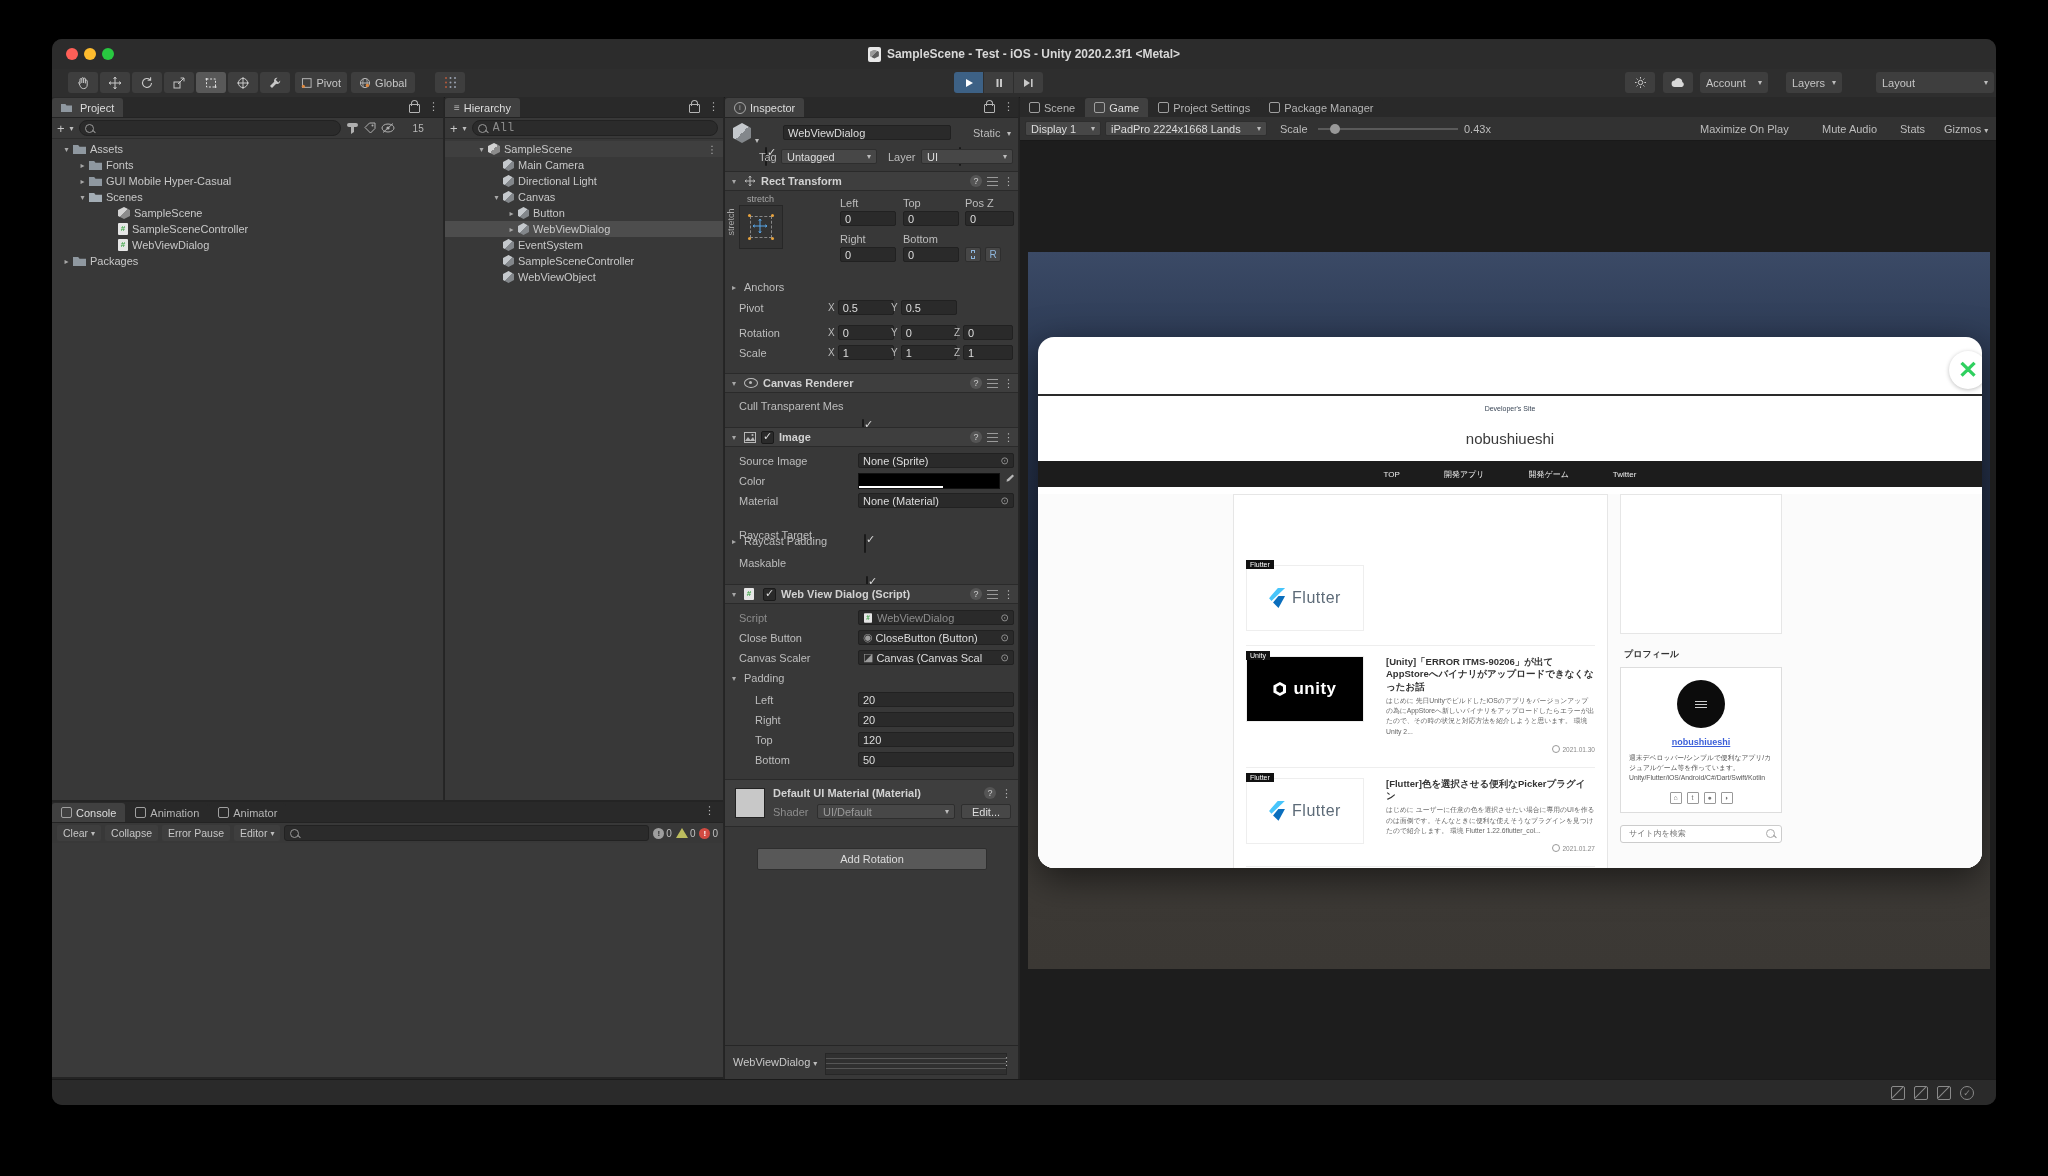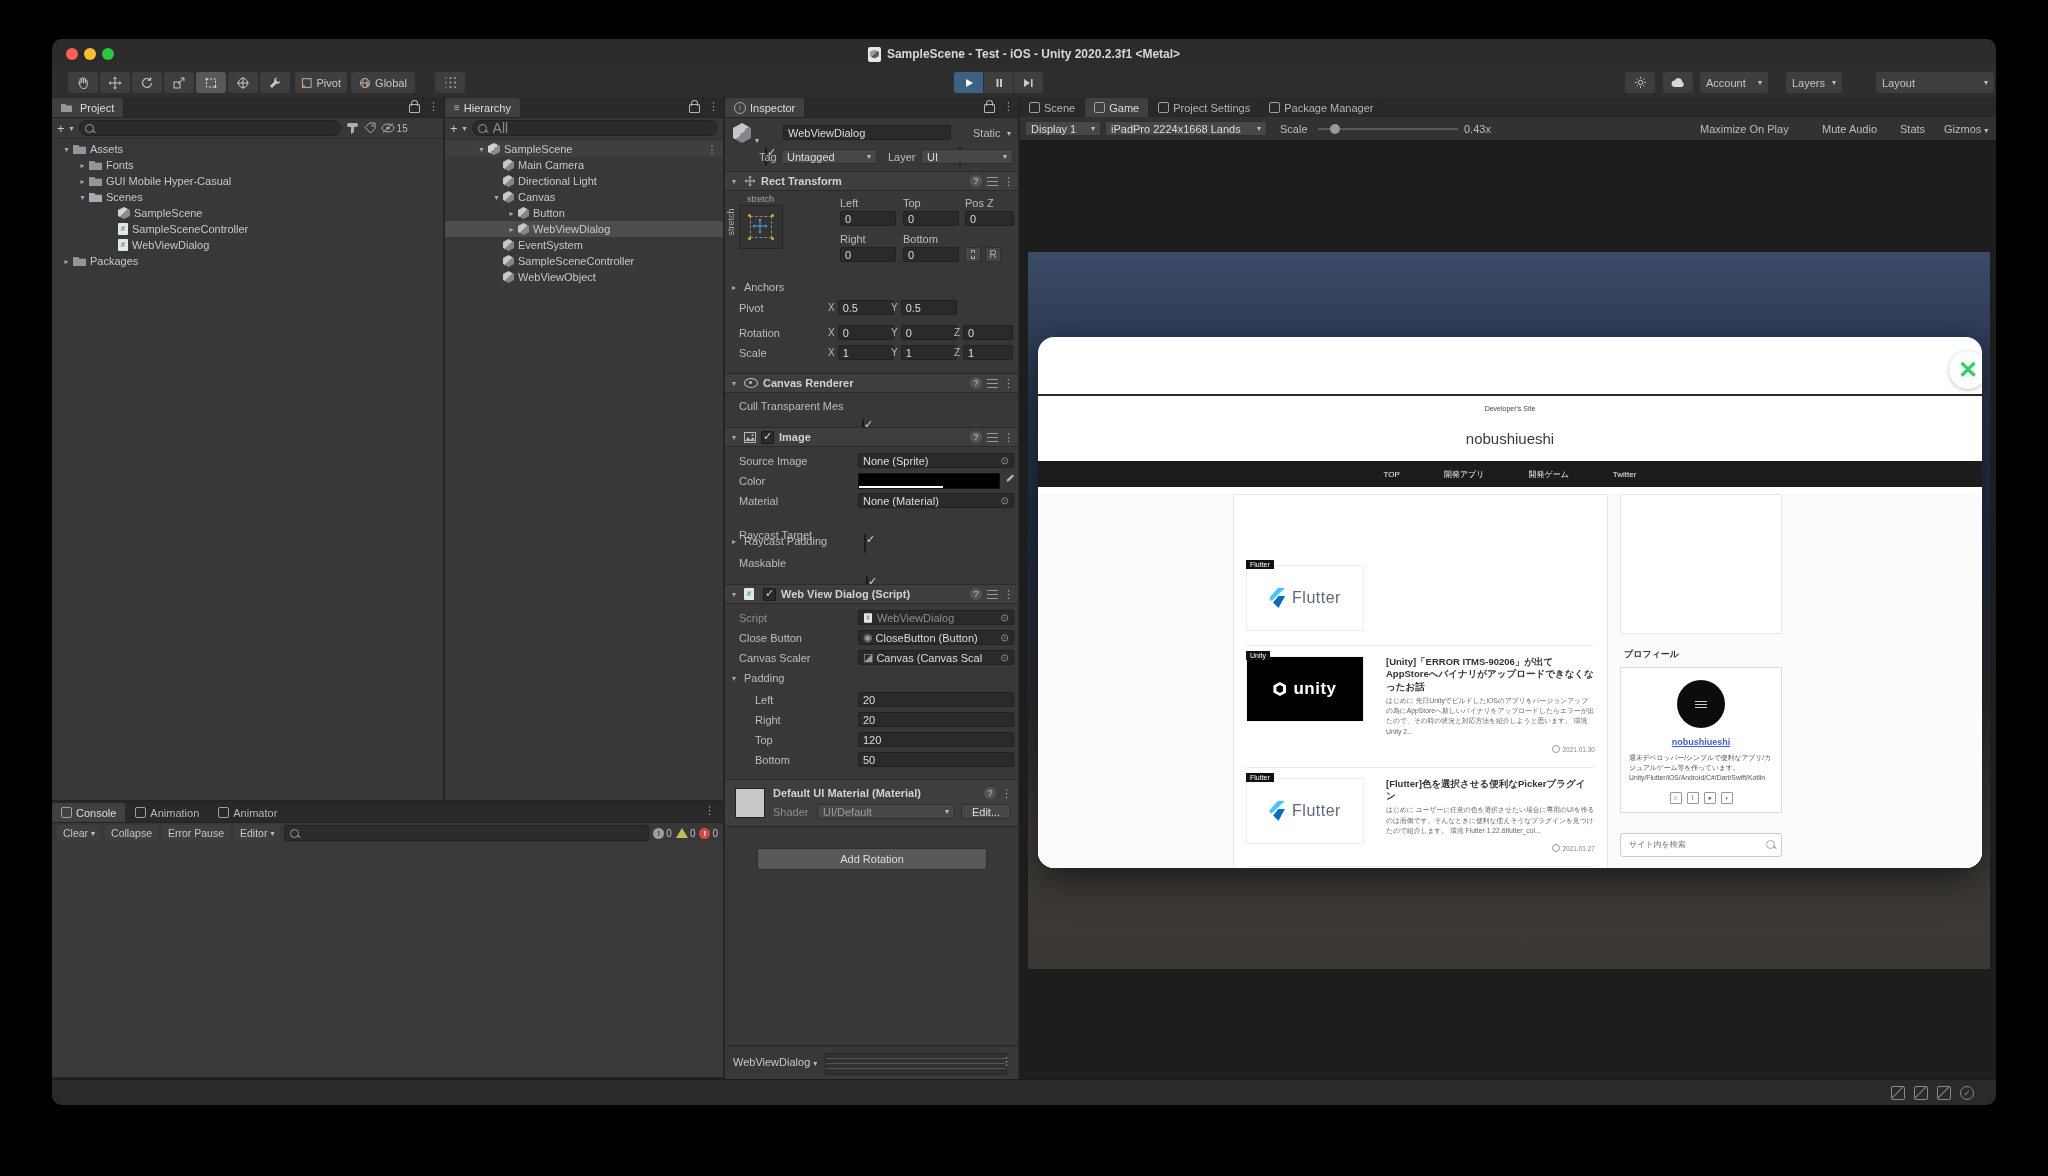--- a/index.html
+++ b/index.html
@@ -28,21 +28,21 @@
   .tabstrip{height:20px;background:#292929;display:flex;align-items:flex-end;gap:1px;padding-left:0;border-bottom:1px solid #232323;position:relative}
   .tab{height:19px;display:flex;align-items:center;gap:4px;padding:0 9px;font-size:11px;color:#b5b5b5;background:#292929;border-radius:3px 3px 0 0}
   .tab.active{background:#404040;color:#ddd}
   .strip-icons{position:absolute;right:4px;top:3px;display:flex;gap:8px;align-items:center}
   .kebab{color:#b5b5b5;font-size:11px;line-height:1}
   .lock{width:9px;height:7px;border:1px solid #b5b5b5;border-radius:1px;position:relative;margin-top:4px}
   .lock::before{content:"";position:absolute;left:1px;top:-5px;width:5px;height:5px;border:1px solid #b5b5b5;border-bottom:none;border-radius:4px 4px 0 0}
   .ptoolbar{height:20px;display:flex;align-items:center;padding:0 5px;gap:5px;border-bottom:1px solid #2d2d2d;position:relative}
   .plus{color:#c8c8c8;font-size:13px;line-height:1}
   .search{flex:1;height:14px;background:#2b2b2b;border:1px solid #222;border-radius:8px;display:flex;align-items:center;padding:0 5px;gap:4px;min-width:0}
-  .search input{background:transparent;border:0;outline:0;color:#ccc;font-size:14px;width:100%;min-width:0;font-family:Liberation Sans, sans-serif}
+  .search input{background:transparent;border:0;outline:0;color:#ccc;font-size:12px;width:100%;min-width:0;font-family:Liberation Mono, monospace}
   .mag{width:7px;height:7px;border:1px solid #999;border-radius:50%;position:relative;flex:none}
   .mag::after{content:"";position:absolute;left:6px;top:6px;width:4px;height:1px;background:#999;transform:rotate(45deg)}
   
   .tree{padding-top:2px}
   .trow{height:16px;display:flex;align-items:center;font-size:11px;color:#c8c8c8;white-space:nowrap;position:relative}
   .trow.shead{background:#3f3f3f}
   .trow.sel{background:#4d4d4d}
   .ind{flex:none;display:inline-block}
   .arr{width:13px;flex:none;text-align:center;font-size:8px;color:#a8a8a8}
   .ico{flex:none;margin-right:4px;display:inline-block}
@@ -251,21 +251,21 @@
         <span class="mag"></span>
         <input style="">
       </div>
       <svg width="13" height="12" viewBox="0 0 13 12">
           <path d="M3 1h7a2 2 0 1 1 0 4H8v5L5 12V5H3a2 2 0 1 1 0-4z" fill="#b0b0b0"></path>
         </svg>
       <svg width="12" height="12" viewBox="0 0 12 12">
           <path d="M1 5.5 5.5 1H11v5.5L6.5 11z" fill="none" stroke="#b0b0b0"></path>
           <circle cx="8.5" cy="3.5" r="1" fill="#b0b0b0"></circle>
         </svg>
-      <span style="display:flex;align-items:center;gap:2px;color:#b8b8b8;font-size:10px">
+      <span style="display:flex;align-items:center;gap:18px;color:#b8b8b8;font-size:10px">
         <svg width="14" height="10" viewBox="0 0 14 10">
             <ellipse cx="7" cy="5" rx="6" ry="4" fill="none" stroke="#b0b0b0"></ellipse>
             <circle cx="7" cy="5" r="1.6" fill="#b0b0b0"></circle>
             <path d="M2 9.5 12 .5" stroke="#b0b0b0"></path>
           </svg>
         <span>15</span>
       </span>
     </div>
     <div class="tree">
 
@@ -865,21 +865,21 @@
                 <div style="font-size:6.8px;color:#555;text-align:left;line-height:1.5;margin-top:6px">
                   <span>週末デベロッパー/シンプルで便利なアプリ/カジュアルゲーム等を作っています。</span><br><span>Unity/Flutter/iOS/Android/C#/Dart/Swift/Kotlin</span>
                 </div>
                 <div style="display:flex;justify-content:center;gap:5px;margin-top:8px">
                   <span class="soc">⌂</span>
                   <span class="soc">t</span>
                   <span class="soc">●</span>
                   <span class="soc">◗</span>
                 </div>
               </div>
-              <div style="margin-top:20px;height:24px;background:#fff;border:1px solid #ccc;border-radius:3px;display:flex;align-items:center;padding:0 6px;box-sizing:border-box">
+              <div style="margin-top:12px;height:18px;background:#fff;border:1px solid #ccc;border-radius:3px;display:flex;align-items:center;padding:0 6px;box-sizing:border-box">
                 <input style="border: 0px; outline: 0px; flex: 1 1 0%; font-size: 8px; color: rgb(85, 85, 85); font-family: inherit; min-width: 0px;" placeholder="サイト内を検索">
                 <span class="mag" style="border-color:#aaa"></span>
               </div>
             </div>
           </div>
         </div>
       </div>
     </div>
   </div>
 

